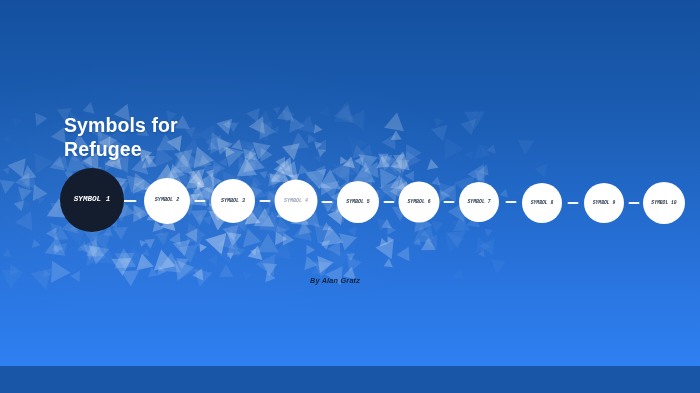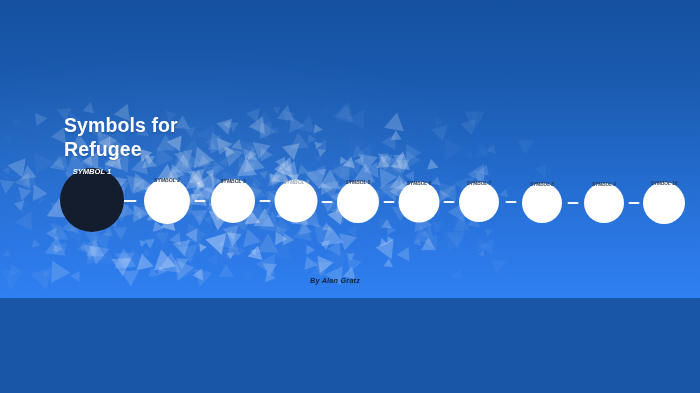--- a/index.html
+++ b/index.html
@@ -3,21 +3,21 @@
 <meta charset="utf-8">
 <style>
   html, body {
     margin: 0;
     padding: 0;
     background: #1a56a8;
   }
   #stage {
     position: relative;
     width: 700px;
-    height: 298px;
+    height: 366px;
     overflow: hidden;
     font-family: "Liberation Sans", sans-serif;
     background: linear-gradient(180deg, #14509f 0%, #1a5bb0 28%, #2269c9 55%, #2a76e2 80%, #2f80f2 100%);
   }
   #tri-layer {
     position: absolute;
     inset: 0;
     pointer-events: none;
   }
   #vignette {
@@ -47,24 +47,25 @@
     font-size: 7.2px;
     font-weight: bold;
     font-style: italic;
     letter-spacing: 0.25px;
     margin-left: 36px;
   }
   .node {
     position: absolute;
     border-radius: 50%;
     display: flex;
-    align-items: flex-start;
+    align-items: center;
     justify-content: center;
     box-sizing: border-box;
     transform: translate(-50%, -50%);
+    font-family: Liberation Mono, monospace;
   }
   .node-label {
     font-style: italic;
     font-weight: bold;
     text-align: center;
     line-height: 1;
     white-space: nowrap;
     user-select: none;
   }
   .connector {

